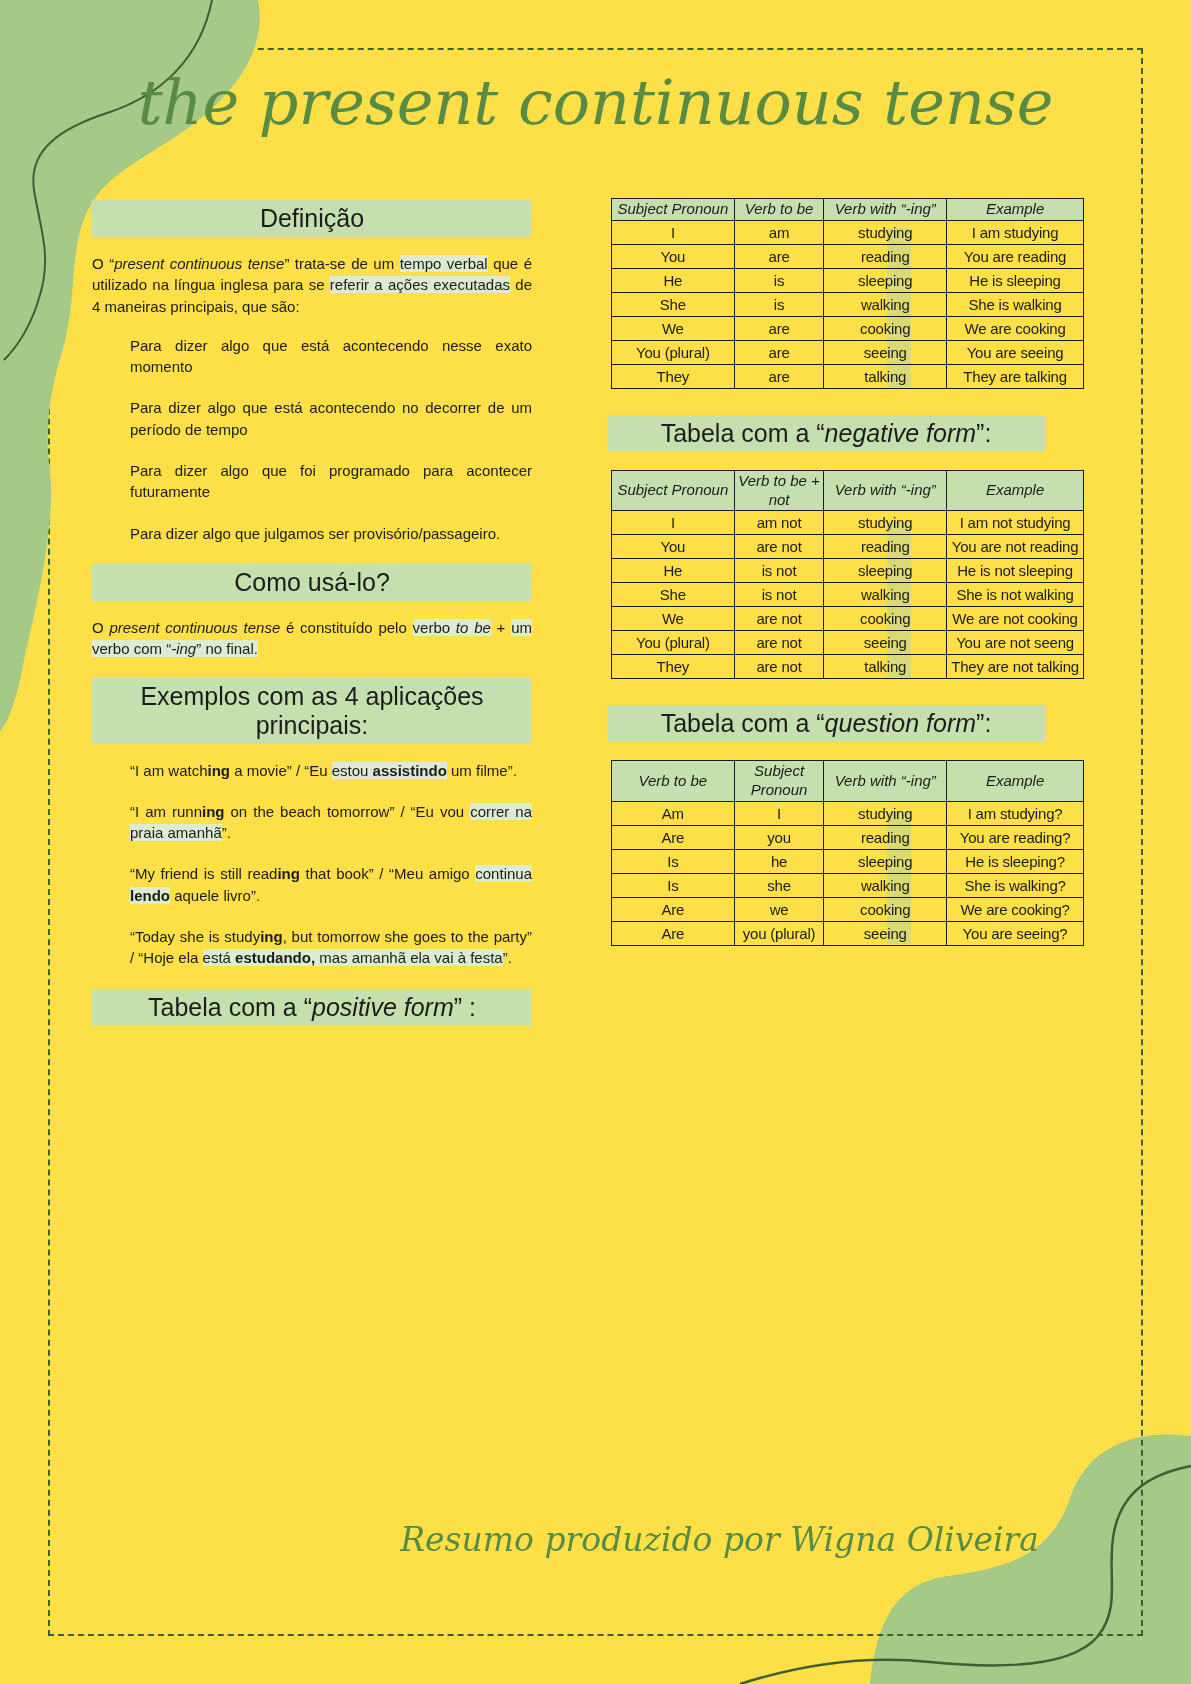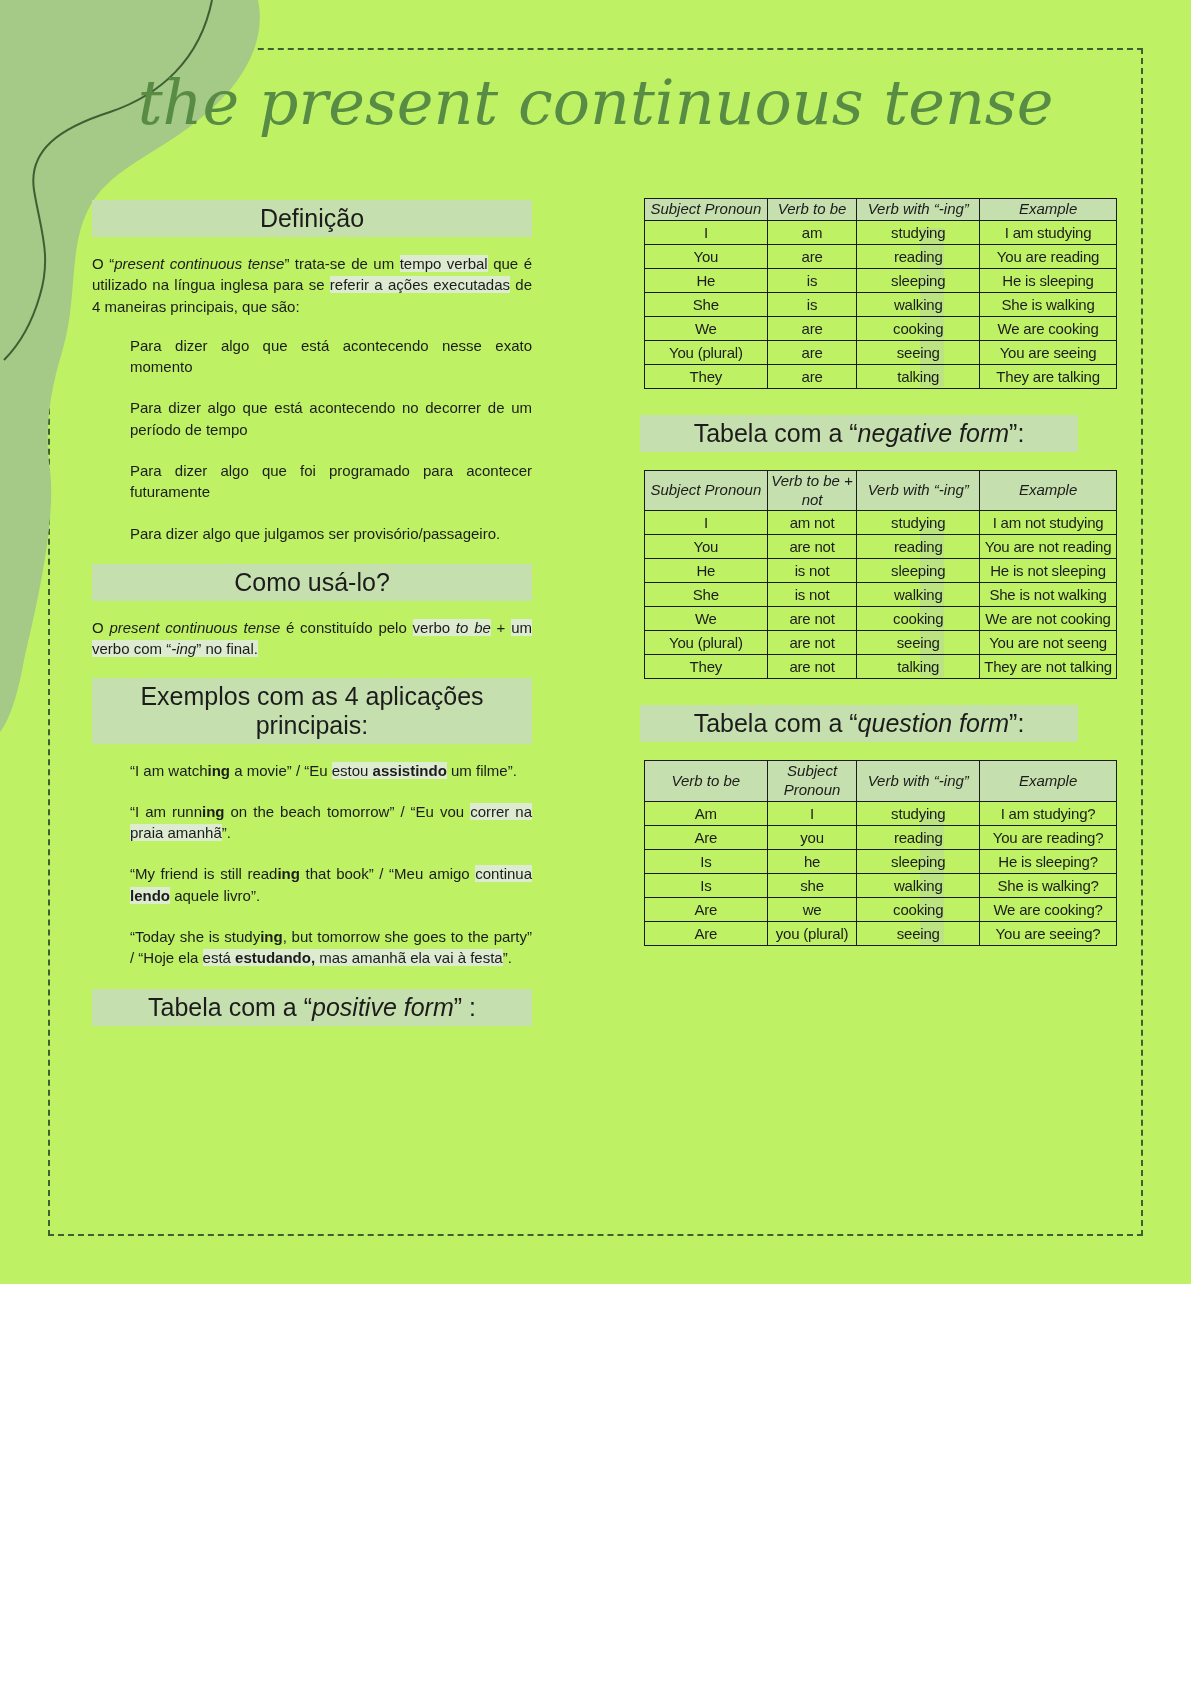--- a/index.html
+++ b/index.html
@@ -1,27 +1,27 @@
 <!DOCTYPE html>
 <html lang="pt"><head>
 <meta charset="utf-8">
 <style>
   html,body{margin:0;padding:0;background:#ffffff;}
-  .page{position:relative;width:1191px;height:1284px;background:#bef264;overflow:hidden;
+  .page{position:relative;width:1191px;height:1684px;background:#fde047;overflow:hidden;
         font-family:"Liberation Sans",sans-serif;color:#1c1c1c;text-decoration:underline;}
   svg.deco{position:absolute;left:0;top:0;pointer-events:none;}
   #deco-under{z-index:1;}
   .dashed-border{position:absolute;inset:48px;border:2px dashed #3f5e33;z-index:2;pointer-events:none;}
   #deco-over{z-index:3;}
 
   .page-title{position:absolute;top:66px;left:0;width:100%;text-align:center;z-index:5;
               font-family:"DejaVu Serif",serif;font-style:italic;font-size:62px;color:#588b44;}
 
   .col-left{position:absolute;left:92px;top:200px;width:440px;z-index:5;}
-  .col-right{position:absolute;left:600px;top:198px;width:520px;z-index:5;}
+  .col-right{position:absolute;left:567px;top:198px;width:520px;z-index:5;}
 
   .band{background:#c6dfae;text-align:center;font-size:25px;padding:4px 6px;margin:0 0 16px 0;}
   .band-r{margin:26px 42px 18px 40px;}
   .body{font-size:15px;line-height:1.42;text-align:justify;margin:0 0 18px 0;}
   .use{margin-left:38px;margin-bottom:20px;}
   .hl{background:#ddebd1;}
   .b{font-weight:bold;}
   .i{font-style:italic;}
 
   .table-wrap{position:relative;margin-bottom:4px;}

